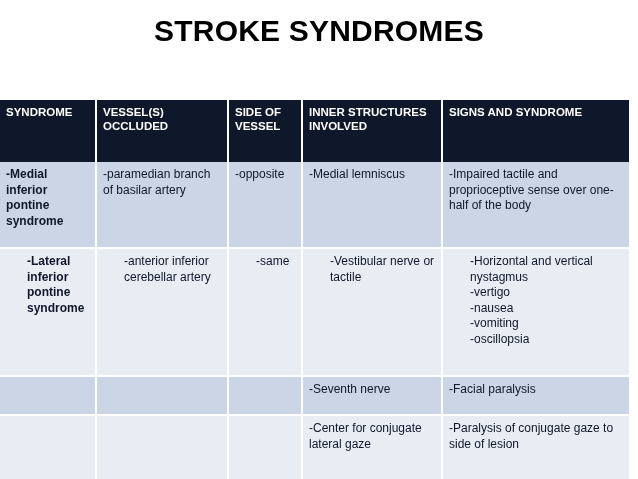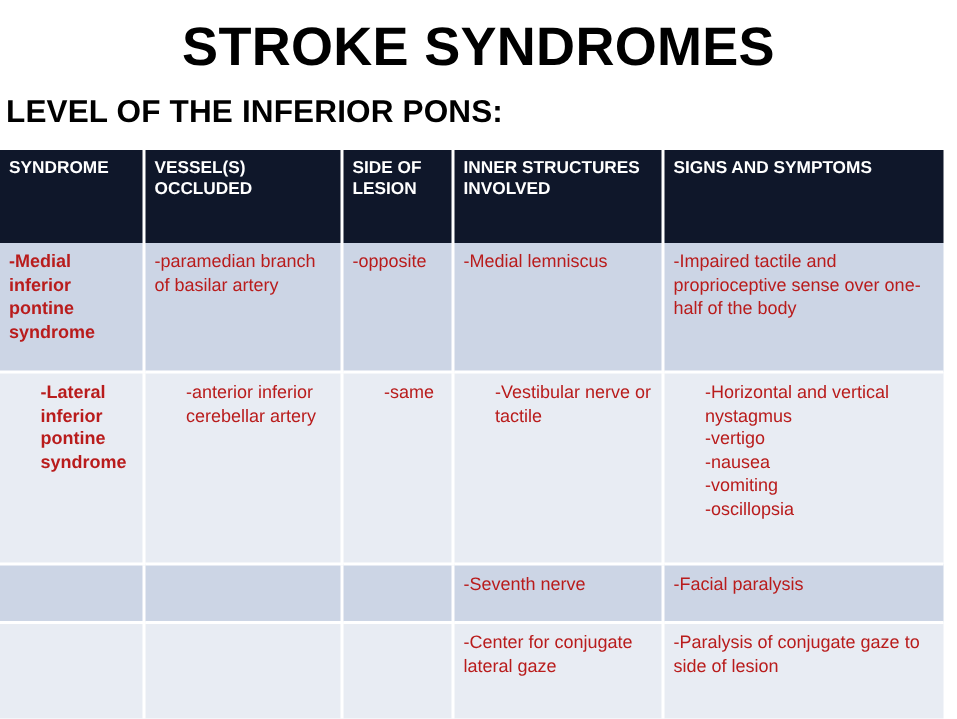--- a/index.html
+++ b/index.html
@@ -18,21 +18,21 @@
     width: 638px;
     height: 479px;
     background: #ffffff;
   }
   .slide-title {
     position: absolute;
     top: 14px;
     left: 0;
     width: 638px;
     text-align: center;
-    font-size: 36px;
+    font-size: 30px;
     font-weight: bold;
     color: #000000;
     letter-spacing: 0.2px;
     line-height: 34px;
   }
   .slide-subtitle {
     position: absolute;
     top: 62px;
     left: 4px;
     font-size: 21px;
@@ -73,21 +73,21 @@
   }
   table.stroke-table th:last-child { border-right: none; }
 
   table.stroke-table td {
     vertical-align: top;
     text-align: left;
     padding: 5px 6px 6px 6px;
     border-right: 2px solid #ffffff;
     border-bottom: 2px solid #ffffff;
     line-height: 15.5px;
-    color: #b91c1c;
+    color: #0f172a;
     font-size: 12px;
     white-space: pre-line;
   }
   table.stroke-table td:last-child { border-right: none; }
 
   tr.band-dark td { background: #ccd5e5; }
   tr.band-light td { background: #e8ecf3; }
 
   td.syndrome-cell {
     font-weight: bold;
@@ -97,38 +97,37 @@
   tr.row-r3 td { height: 26px; }
   tr.row-r4 td { height: 58px; }
 </style>
 </head>
 <body>
 
 <div class="slide">
 
   <div class="slide-title">STROKE SYNDROMES</div>
 
-  <div class="slide-subtitle">LEVEL OF THE INFERIOR PONS:</div>
 
   <div class="table-wrap">
     <table class="stroke-table">
       <colgroup>
         <col class="c1">
           <col class="c2">
           <col class="c3">
           <col class="c4">
           <col class="c5">
       </colgroup>
       <thead>
         <tr>
           <th>SYNDROME</th>
           <th>VESSEL(S) OCCLUDED</th>
-          <th>SIDE OF LESION</th>
+          <th>SIDE OF VESSEL</th>
           <th>INNER STRUCTURES INVOLVED</th>
-          <th>SIGNS AND SYMPTOMS</th>
+          <th>SIGNS AND SYNDROME</th>
         </tr>
       </thead>
       <tbody>
         <tr class="band-dark row-r1">
           <td class="syndrome-cell">-Medial inferior pontine syndrome</td>
           <td>-paramedian branch of basilar artery</td>
           <td>-opposite</td>
           <td>-Medial lemniscus</td>
           <td>-Impaired tactile and proprioceptive sense over one-half of the body</td>
         </tr>

